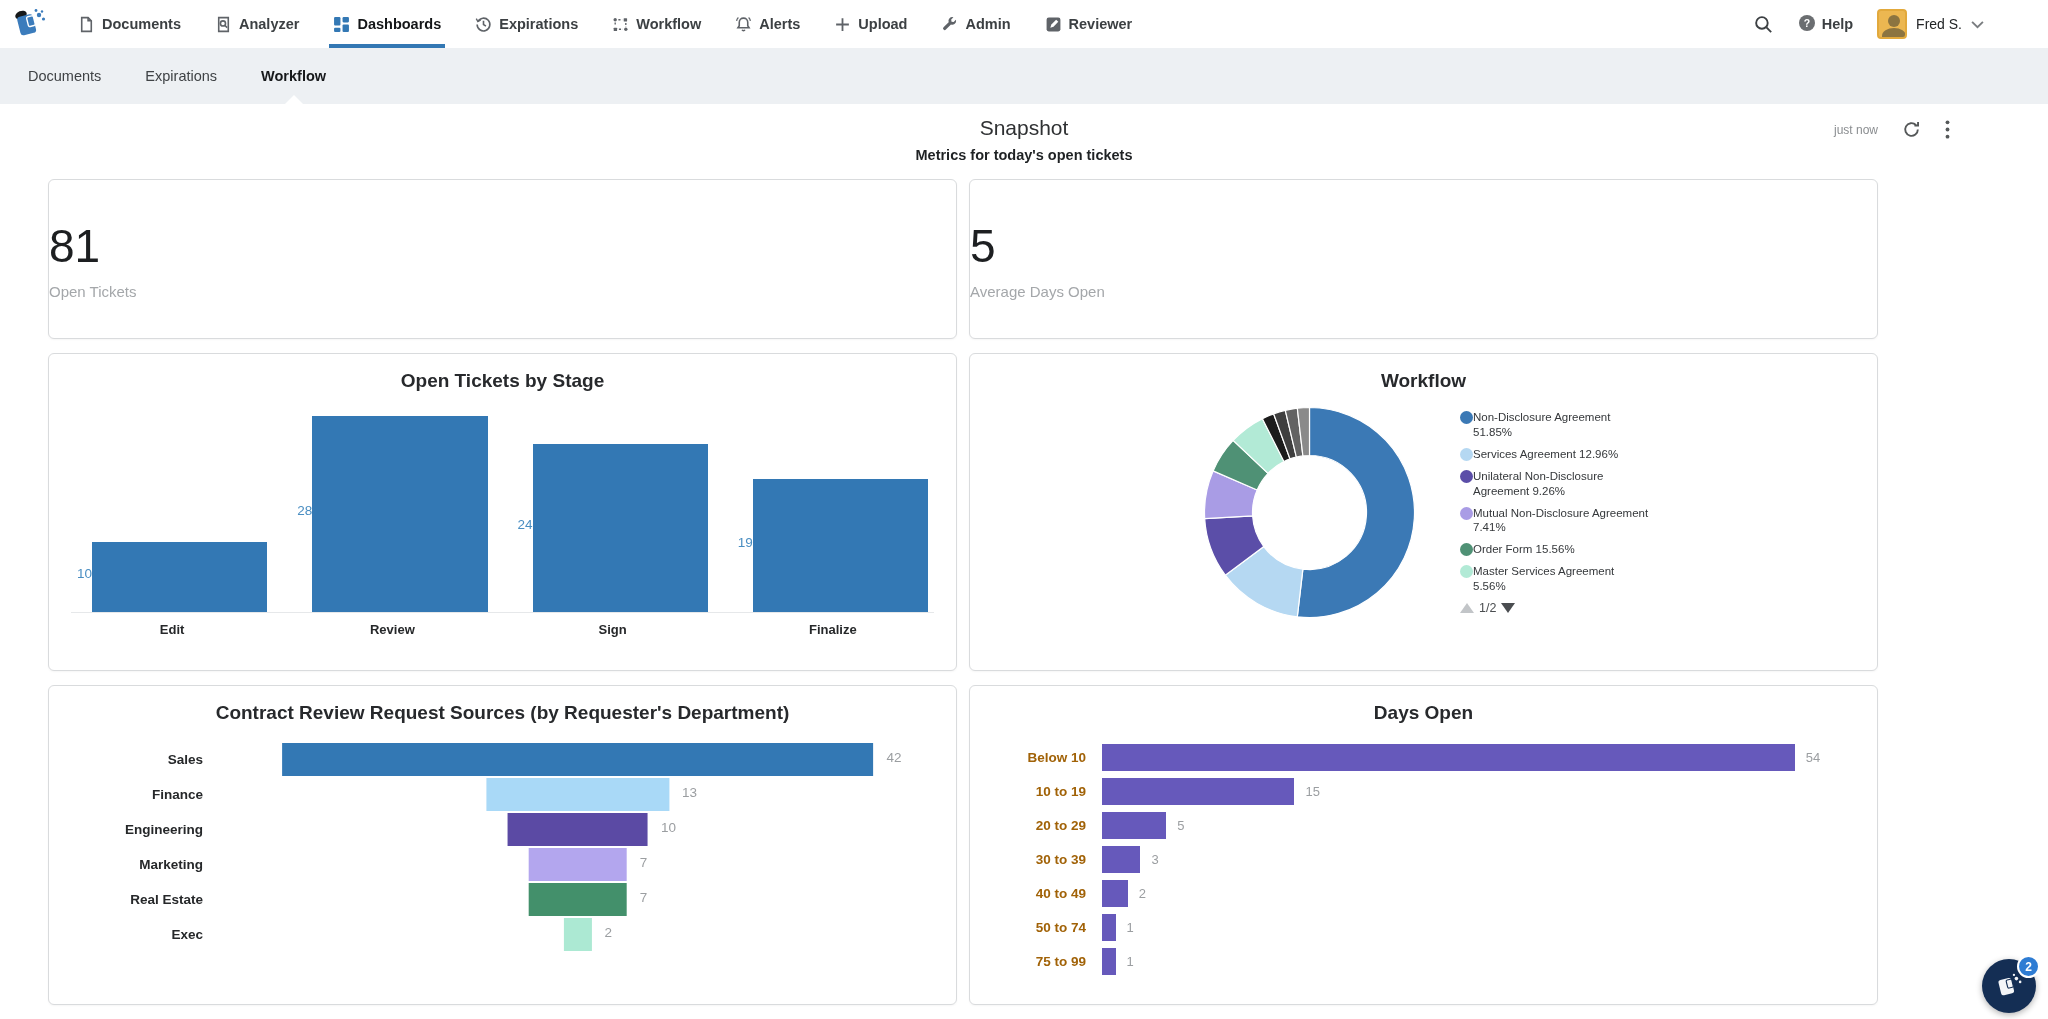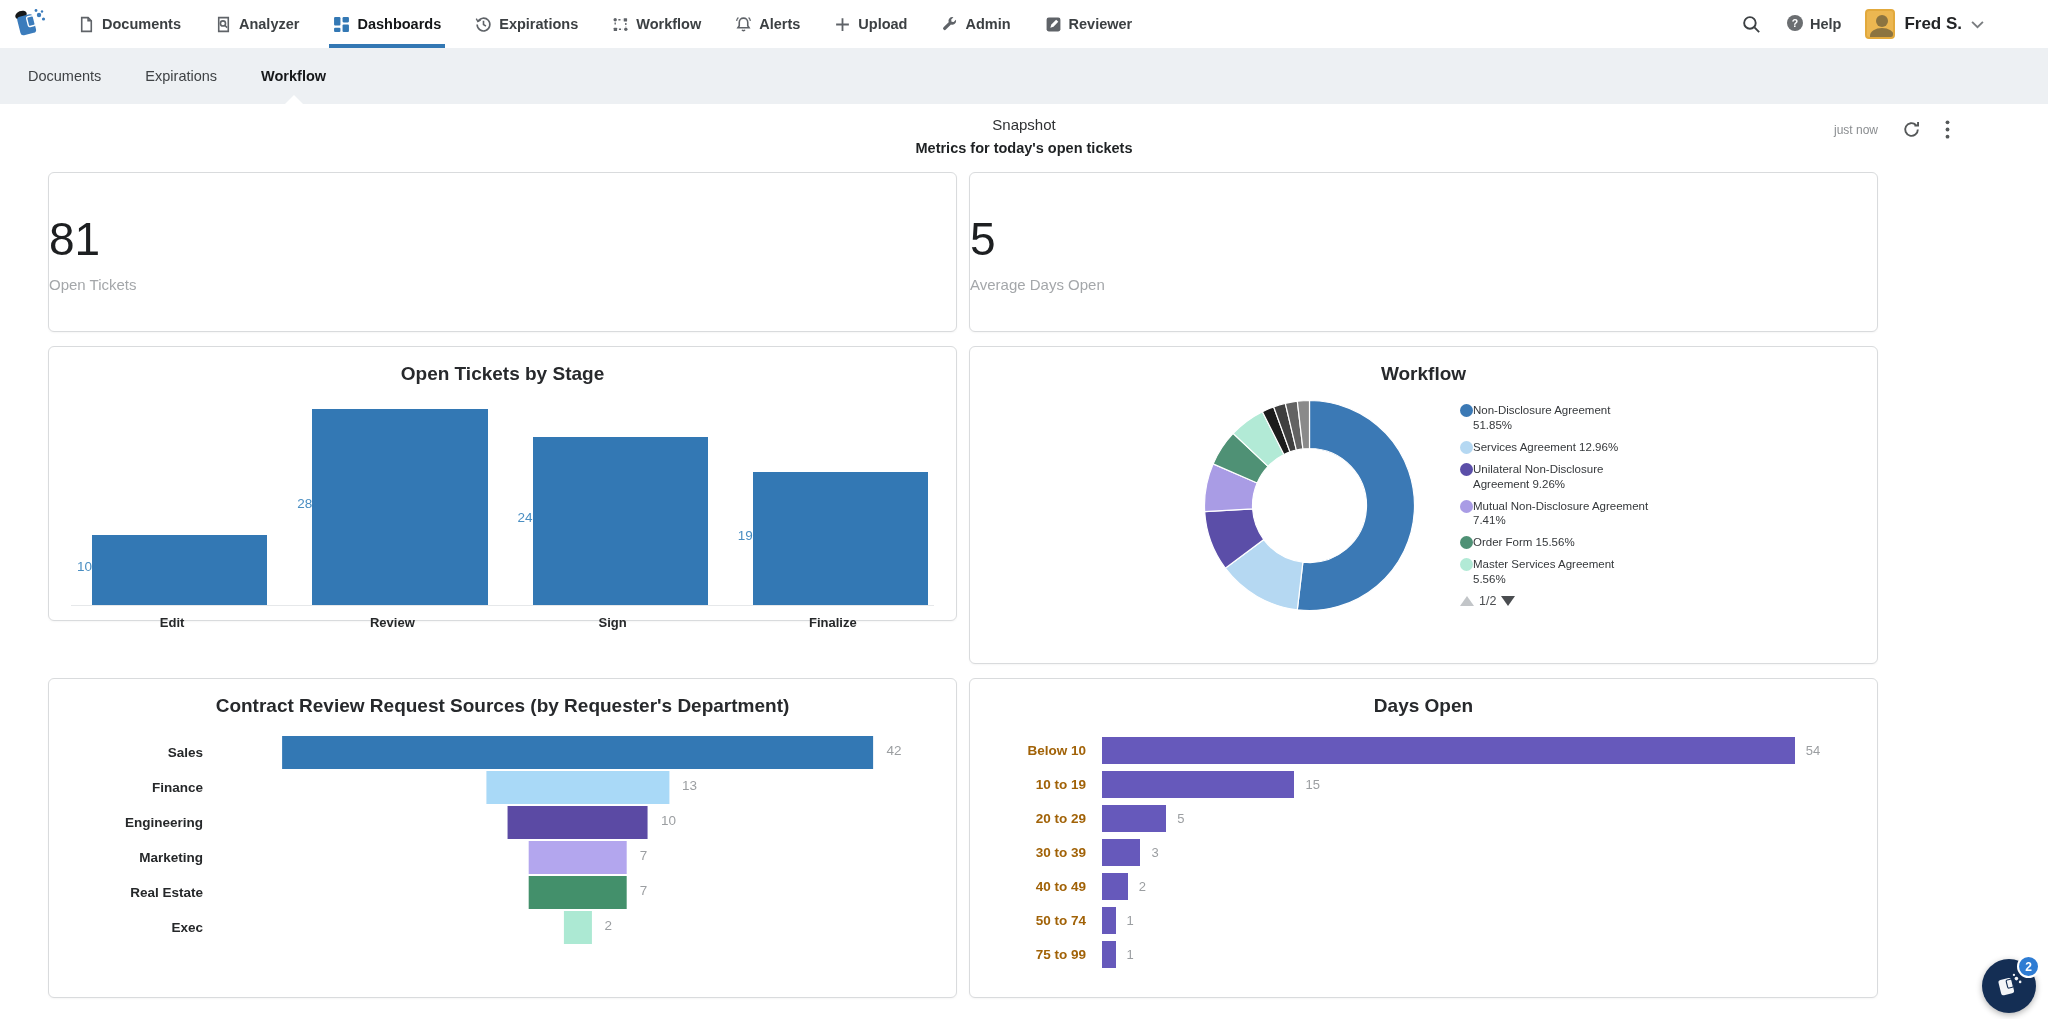--- a/index.html
+++ b/index.html
@@ -14,48 +14,48 @@
   .nav-item .nicon { display:flex; color:#5f6368; }
   .nav-item.active { color:#141618; }
   .nav-item.active .nicon { color:#3378b4; }
   .nav-item.active::after { content:""; position:absolute; left:-4px; right:-4px; bottom:0; height:4px; background:#3378b4; }
   .nav-right { margin-left:auto; display:flex; align-items:center; gap:24px; }
   .help { display:flex; align-items:center; gap:6px; font-size:14.5px; font-weight:700; color:#3c4043; cursor:pointer; }
   .user { display:flex; align-items:center; gap:9px; cursor:pointer; }
   .avatar { width:30px; height:30px; border-radius:4px; background:#ecb751; position:relative; overflow:hidden; border:2px solid #e2a93c; }
   .avatar::before { content:""; position:absolute; top:4px; left:9px; width:12px; height:12px; border-radius:50%; background:#8c7440; }
   .avatar::after { content:""; position:absolute; top:17px; left:3px; width:24px; height:16px; border-radius:50% 50% 0 0; background:#8c7440; }
-  .user-name { font-size:17px; font-weight:700; color:#222426; }
+  .user-name { font-size:14px; font-weight:400; color:#222426; }
 
   
   .subtabs { height:56px; background:#edf0f3; display:flex; align-items:center; gap:44px; padding:0 28px; }
   .subtab { font-size:14.5px; color:#3f4245; cursor:pointer; position:relative; height:56px; display:flex; align-items:center; }
   .subtab.active { font-weight:700; color:#17191b; }
   .subtab.active::after { content:""; position:absolute; left:50%; bottom:0; transform:translateX(-50%);
     border-left:9px solid transparent; border-right:9px solid transparent; border-bottom:9px solid #ffffff; }
 
   
   .dash-header { text-align:center; padding-top:12px; position:relative; }
-  .dash-title { font-size:15px; color:#2f3133; font-weight:400; }
+  .dash-title { font-size:21px; color:#2f3133; font-weight:400; }
   .dash-subtitle { font-size:14.5px; font-weight:700; color:#1f2224; margin-top:7px; }
   .refresh-row { position:absolute; top:16px; right:98px; display:flex; align-items:center; gap:24px; color:#6f7275; }
   .refresh-time { font-size:12px; color:#8a8d90; }
   .iconbtn { display:flex; cursor:pointer; color:#555859; }
 
   
   .grid { margin:16px 170px 0 48px; display:grid; grid-template-columns:1fr 1fr; gap:14px 12px; }
   .card { background:#fff; border:1px solid #d9dbdd; border-radius:6px; box-shadow:0 1px 2px rgba(0,0,0,.04); }
   .metric-card { height:160px; display:flex; flex-direction:column; align-items:flex-start; justify-content:center; }
   .metric-value { font-size:46px; font-weight:500; color:#1d1f21; }
   .metric-label { font-size:15px; color:#a4a7aa; margin-top:10px; }
   .chart-card { padding:16px 22px; }
   .chart-title { text-align:center; font-size:19px; font-weight:700; color:#27292c; }
 
   
-  .stage-card { height:275px; }
+  .stage-card { height:318px; }
   .bars-row { display:flex; align-items:flex-end; gap:30px; height:216px; margin-top:4px; padding:0 6px; }
   .bar-col { flex:1; max-width:200px; display:flex; flex-direction:row; align-items:center; justify-content:flex-end; }
   .bar-val { font-size:13.5px; color:#4a8ec2; margin-bottom:7px; }
   .vbar { width:100%; background:#3378b4; }
   .axis-line { height:1px; background:#e6e8ea; margin-top:0; }
   .cats-row { display:flex; gap:30px; padding:0 6px; margin-top:9px; }
   .cat { flex:1; max-width:200px; text-align:center; font-size:13px; font-weight:700; color:#26282a; }
 
   
   .donut-card { height:318px; }

